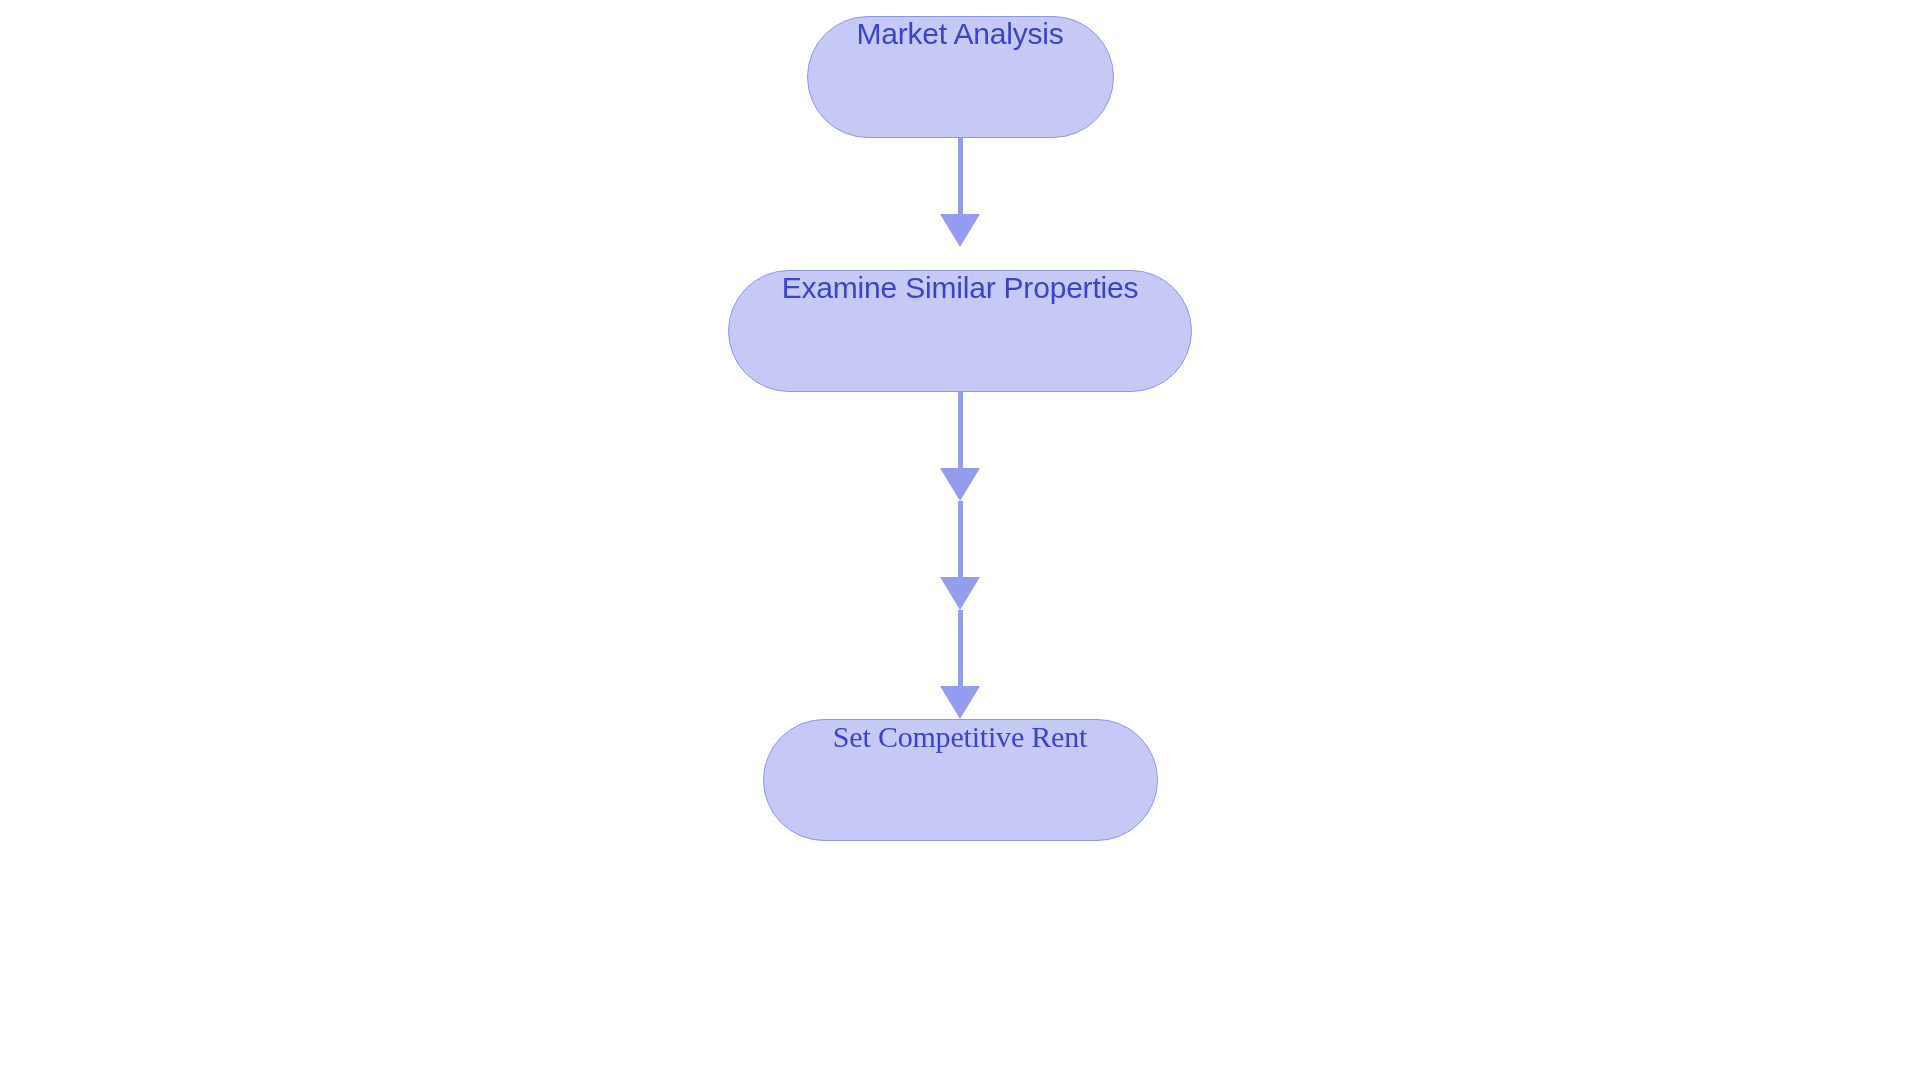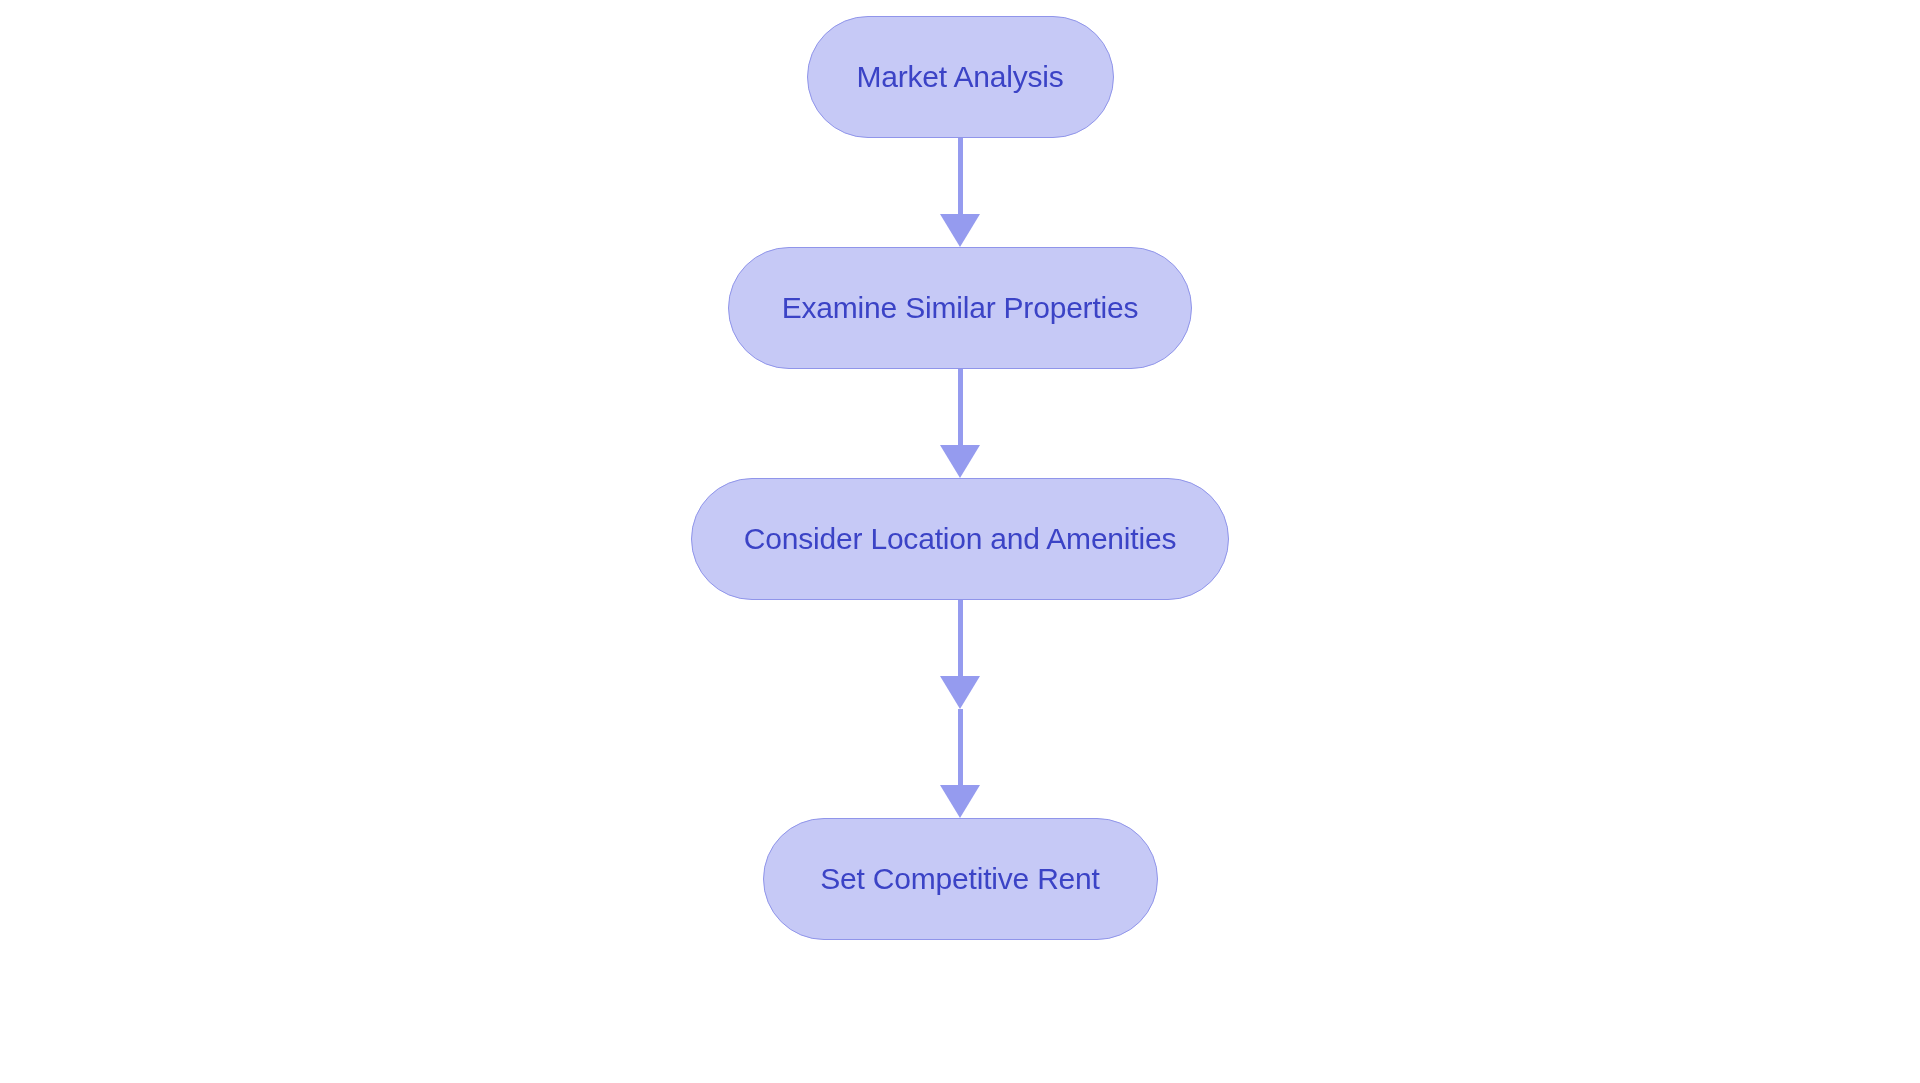--- a/index.html
+++ b/index.html
@@ -28,32 +28,31 @@
     padding-top: 16px;
     overflow: hidden;
   }
   .node {
     height: 122px;
     border-radius: 61px;
     background: var(--node-fill);
     border: 1.5px solid var(--node-border);
     color: var(--node-text);
     display: flex;
-    align-items: center;
     justify-content: center;
     font-size: 30px;
     letter-spacing: -0.2px;
     flex-shrink: 0;
     text-align: center;
   }
   .node.n1 { width: 307px; }
-  .node.n2 { width: 464px; }
+  .node.n2 { width: 464px; margin-top: 23px; }
   .node.n3 { width: 538px; }
   .node.n4 { width: 487px; }
-  .node.n5 { width: 395px; }
+  .node.n5 { width: 395px; font-family: Liberation Serif, serif; }
   .connector {
     height: 109px;
     display: flex;
     flex-direction: column;
     align-items: center;
     flex-shrink: 0;
   }
   .connector-line {
     width: 5px;
     flex: 1 1 auto;
@@ -84,23 +83,20 @@
 
   <div class="node n2">
     <span>Examine Similar Properties</span>
   </div>
 
   <div class="connector">
     <div class="connector-line"></div>
     <div class="connector-head"></div>
   </div>
 
-  <div class="node n3">
-    <span>Consider Location and Amenities</span>
-  </div>
 
   <div class="connector">
     <div class="connector-line"></div>
     <div class="connector-head"></div>
   </div>
 
 
   <div class="connector">
     <div class="connector-line"></div>
     <div class="connector-head"></div>

